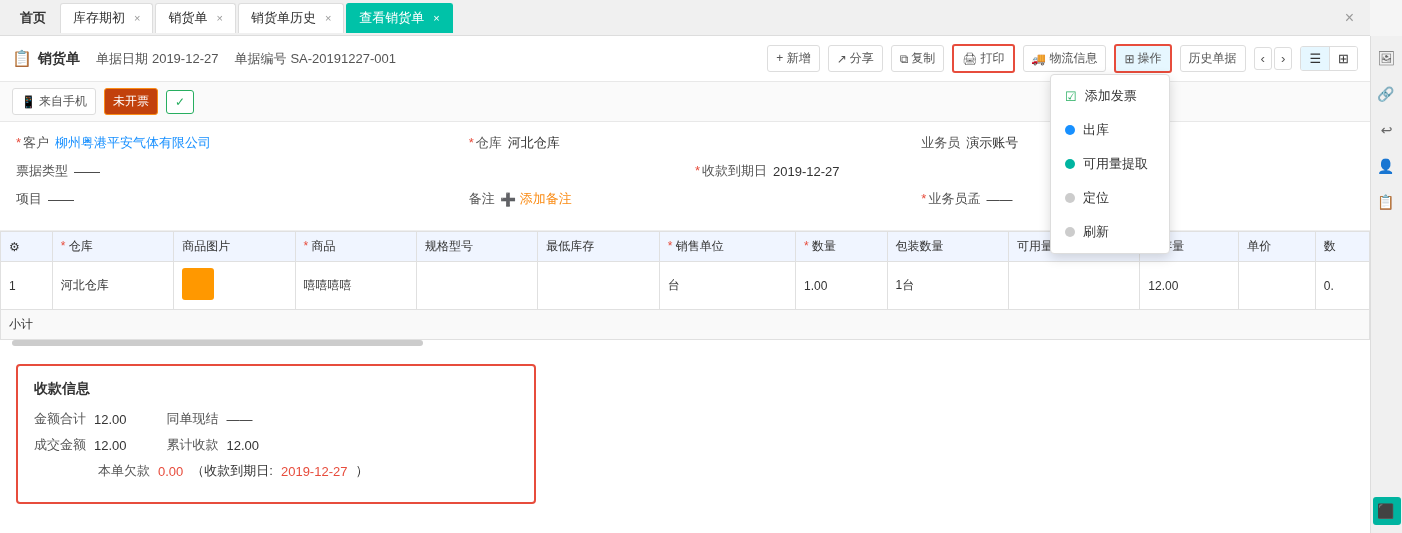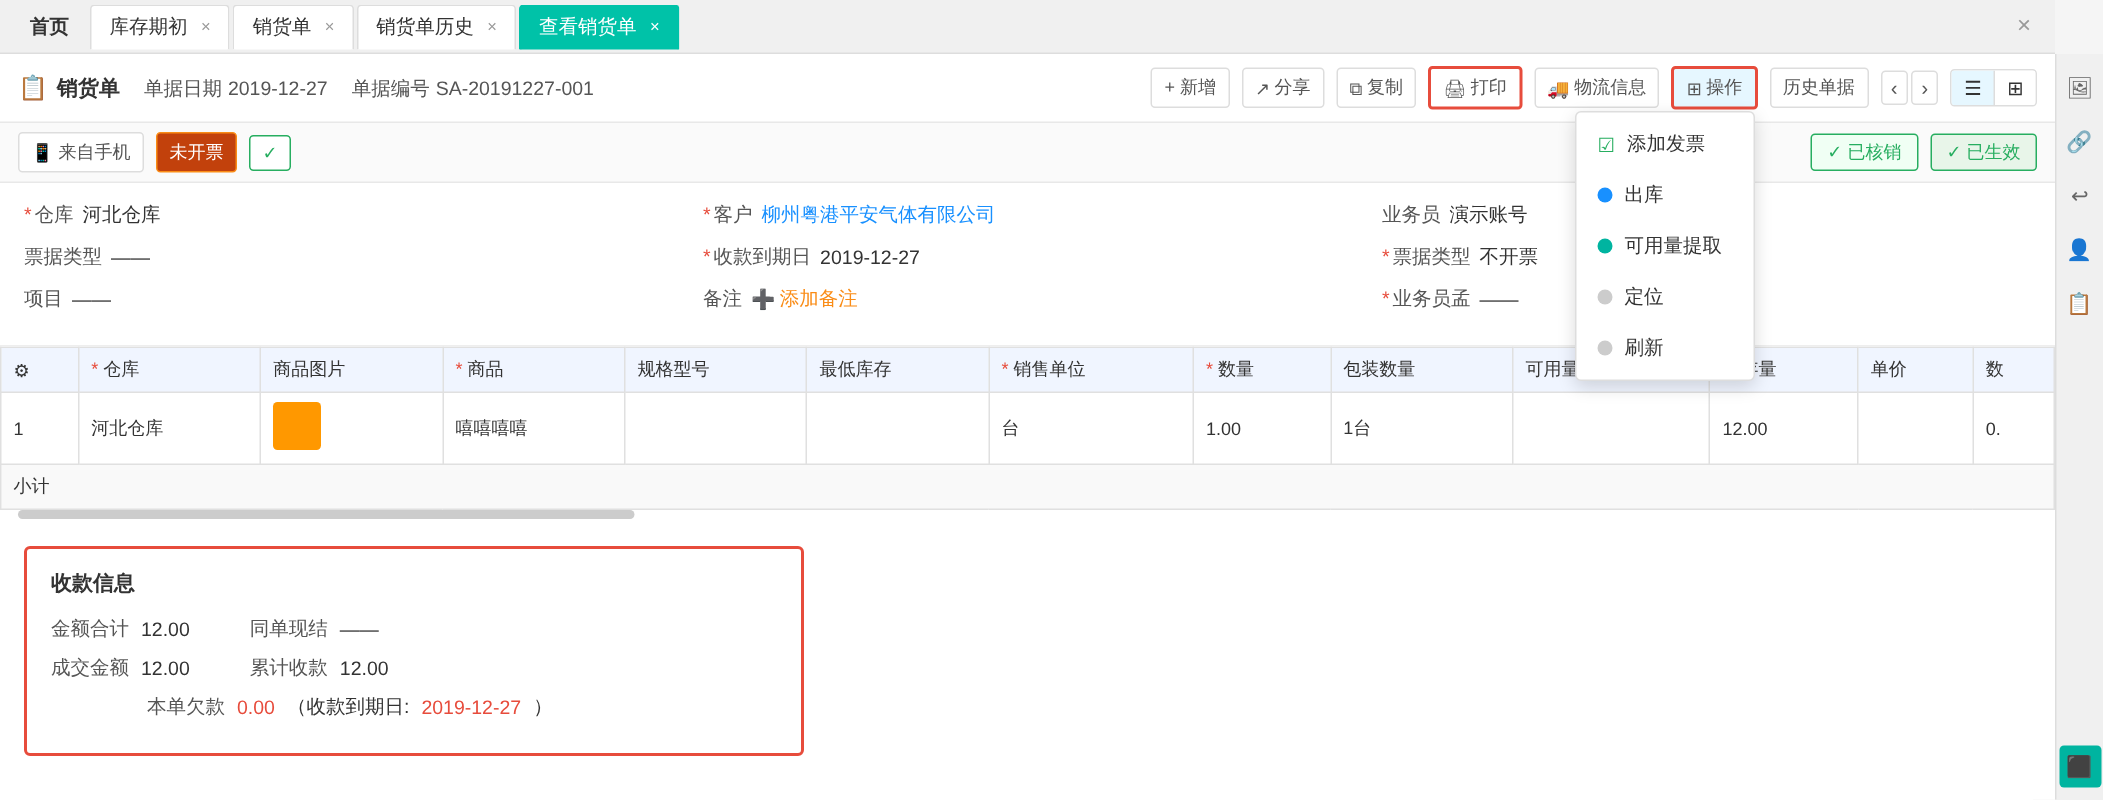--- a/index.html
+++ b/index.html
@@ -247,57 +247,45 @@
 
       <div class="toolbar-row">
         <button class="toolbar-btn">
           <span>📱</span>
           <span>来自手机</span>
         </button>
         <button class="toolbar-btn" style="background:#c2410c; color:#fff; border-color:#fa8c16;">
           <span>未开票</span>
         </button>
         <button class="toolbar-btn" style="color:#27ae60; border-color:#27ae60;">✓</button>
-        <div style="margin-left: auto; display: flex; gap: 8px;">
-          <span class="status-badge verified">
-            <span>✓ 已核销</span>
-          </span>
-          <span class="status-badge effective">
-            <span>✓ 已生效</span>
-          </span>
-        </div>
       </div>
 
       <div class="form-section">
         <div class="form-row">
           <div class="form-field">
+            <span class="form-label"><span class="required-star">*</span><span>客户</span></span>
+            <span class="form-value form-value-blue">柳州粤港平安气体有限公司</span>
+          </div>
+          <div class="form-field">
             <span class="form-label"><span class="required-star">*</span><span>仓库</span></span>
             <span class="form-value">河北仓库</span>
           </div>
           <div class="form-field">
-            <span class="form-label"><span class="required-star">*</span><span>客户</span></span>
-            <span class="form-value form-value-blue">柳州粤港平安气体有限公司</span>
-          </div>
-          <div class="form-field">
             <span class="form-label">业务员</span>
             <span class="form-value">演示账号</span>
           </div>
         </div>
         <div class="form-row">
           <div class="form-field">
             <span class="form-label">票据类型</span>
             <span class="form-value">——</span>
           </div>
           <div class="form-field">
             <span class="form-label"><span class="required-star">*</span><span>收款到期日</span></span>
             <span class="form-value">2019-12-27</span>
-          </div>
-          <div class="form-field">
-            <span class="form-label"><span class="required-star">*</span><span>票据类型</span></span>
-            <span class="form-value">不开票</span>
           </div>
         </div>
         <div class="form-row">
           <div class="form-field">
             <span class="form-label">项目</span>
             <span class="form-value">——</span>
           </div>
           <div class="form-field">
             <span class="form-label">备注</span>
             <span class="add-note-btn">

